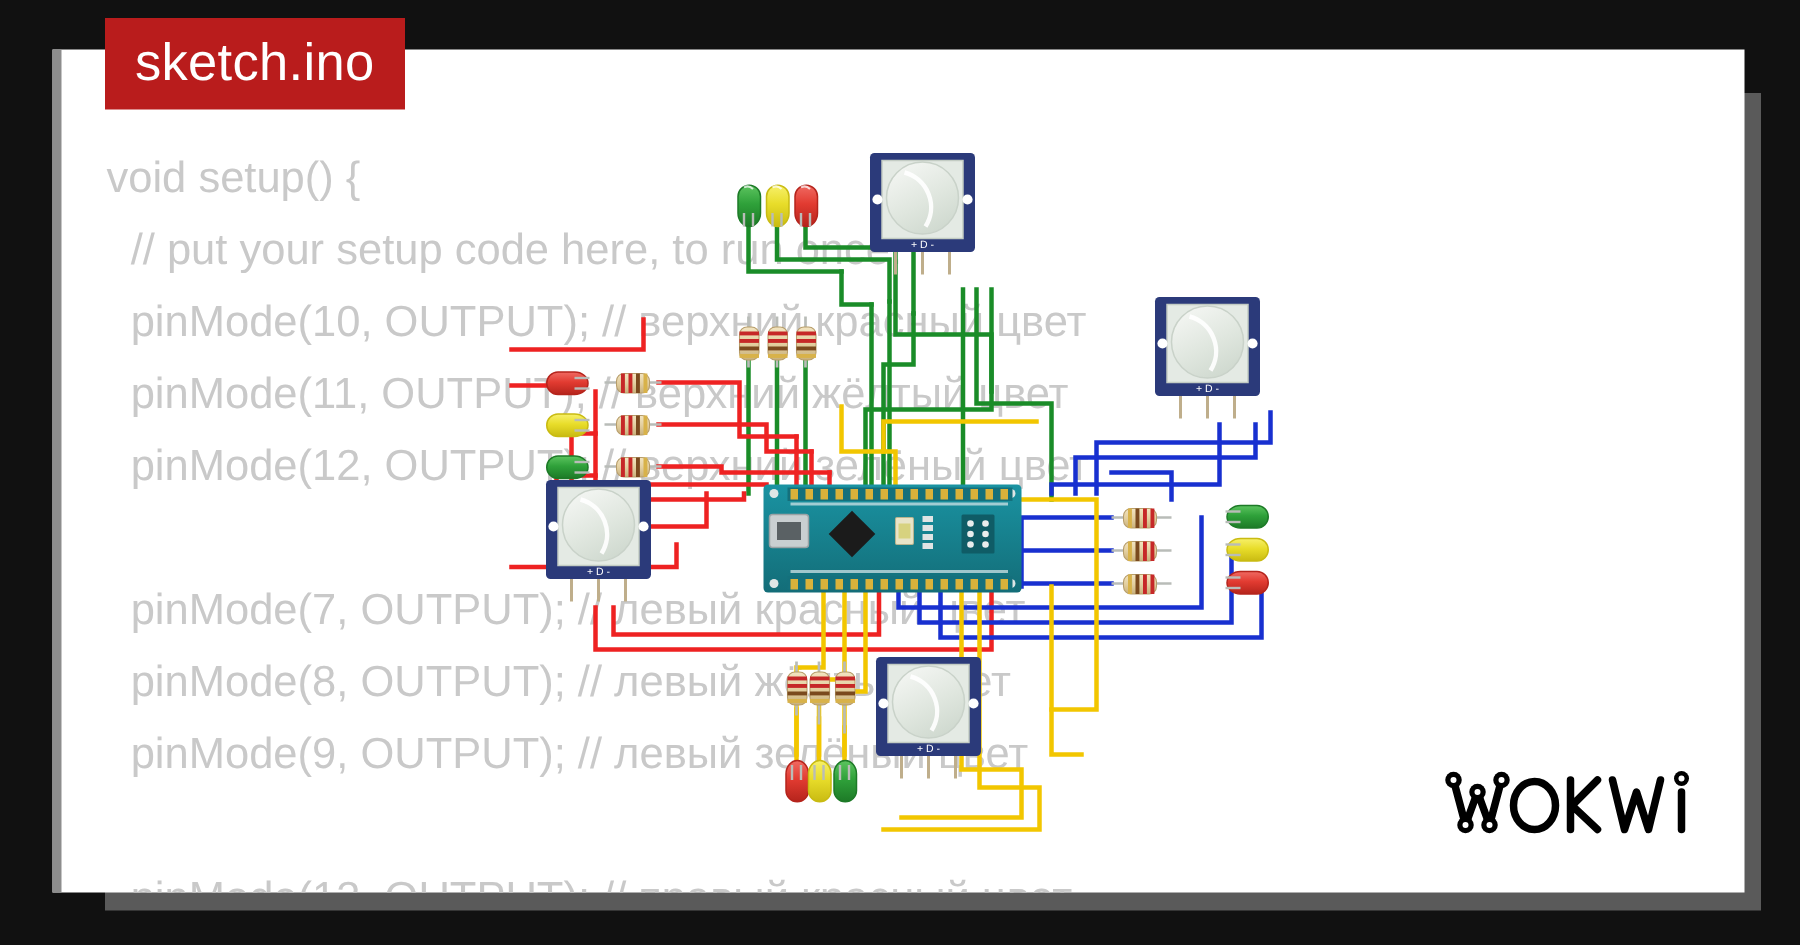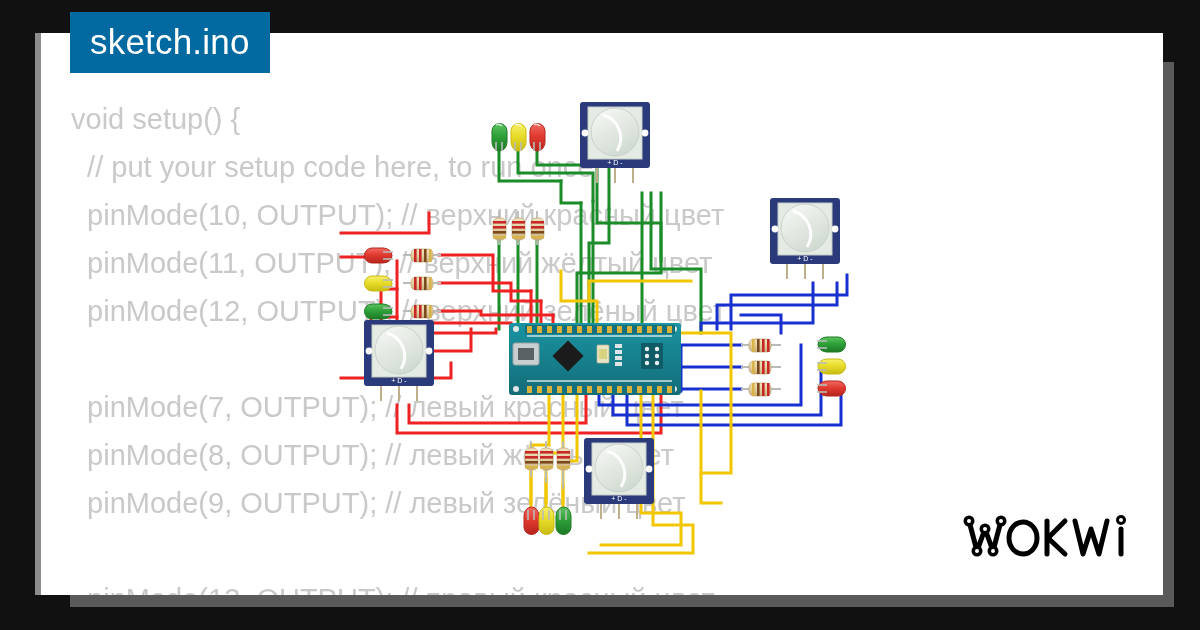--- a/index.html
+++ b/index.html
@@ -9,21 +9,21 @@
 
   
   .card-shadow{position:absolute;left:70px;top:62px;width:1104px;height:545px;
                background:#5a5a5a;}
   
   .card{position:absolute;left:35px;top:33px;width:1128px;height:562px;
         background:#ffffff;border-left:6px solid #8d8d8d;box-sizing:border-box;
         overflow:hidden;}
 
   
-  .file-chip{position:absolute;left:70px;top:12px;background:#0369a1;
+  .file-chip{position:absolute;left:70px;top:12px;background:#b91c1c;
              color:#ffffff;font-size:35px;line-height:1;padding:12px 20px 14px 20px;
              letter-spacing:0.2px;z-index:40;}
 
   
   .code{position:absolute;left:0;top:0;width:1128px;height:592px;
         color:#c9c9c9;font-size:29px;line-height:48px;white-space:pre;
         z-index:5;pointer-events:none;}
   .code .ln{position:absolute;left:30px;}
 
   

